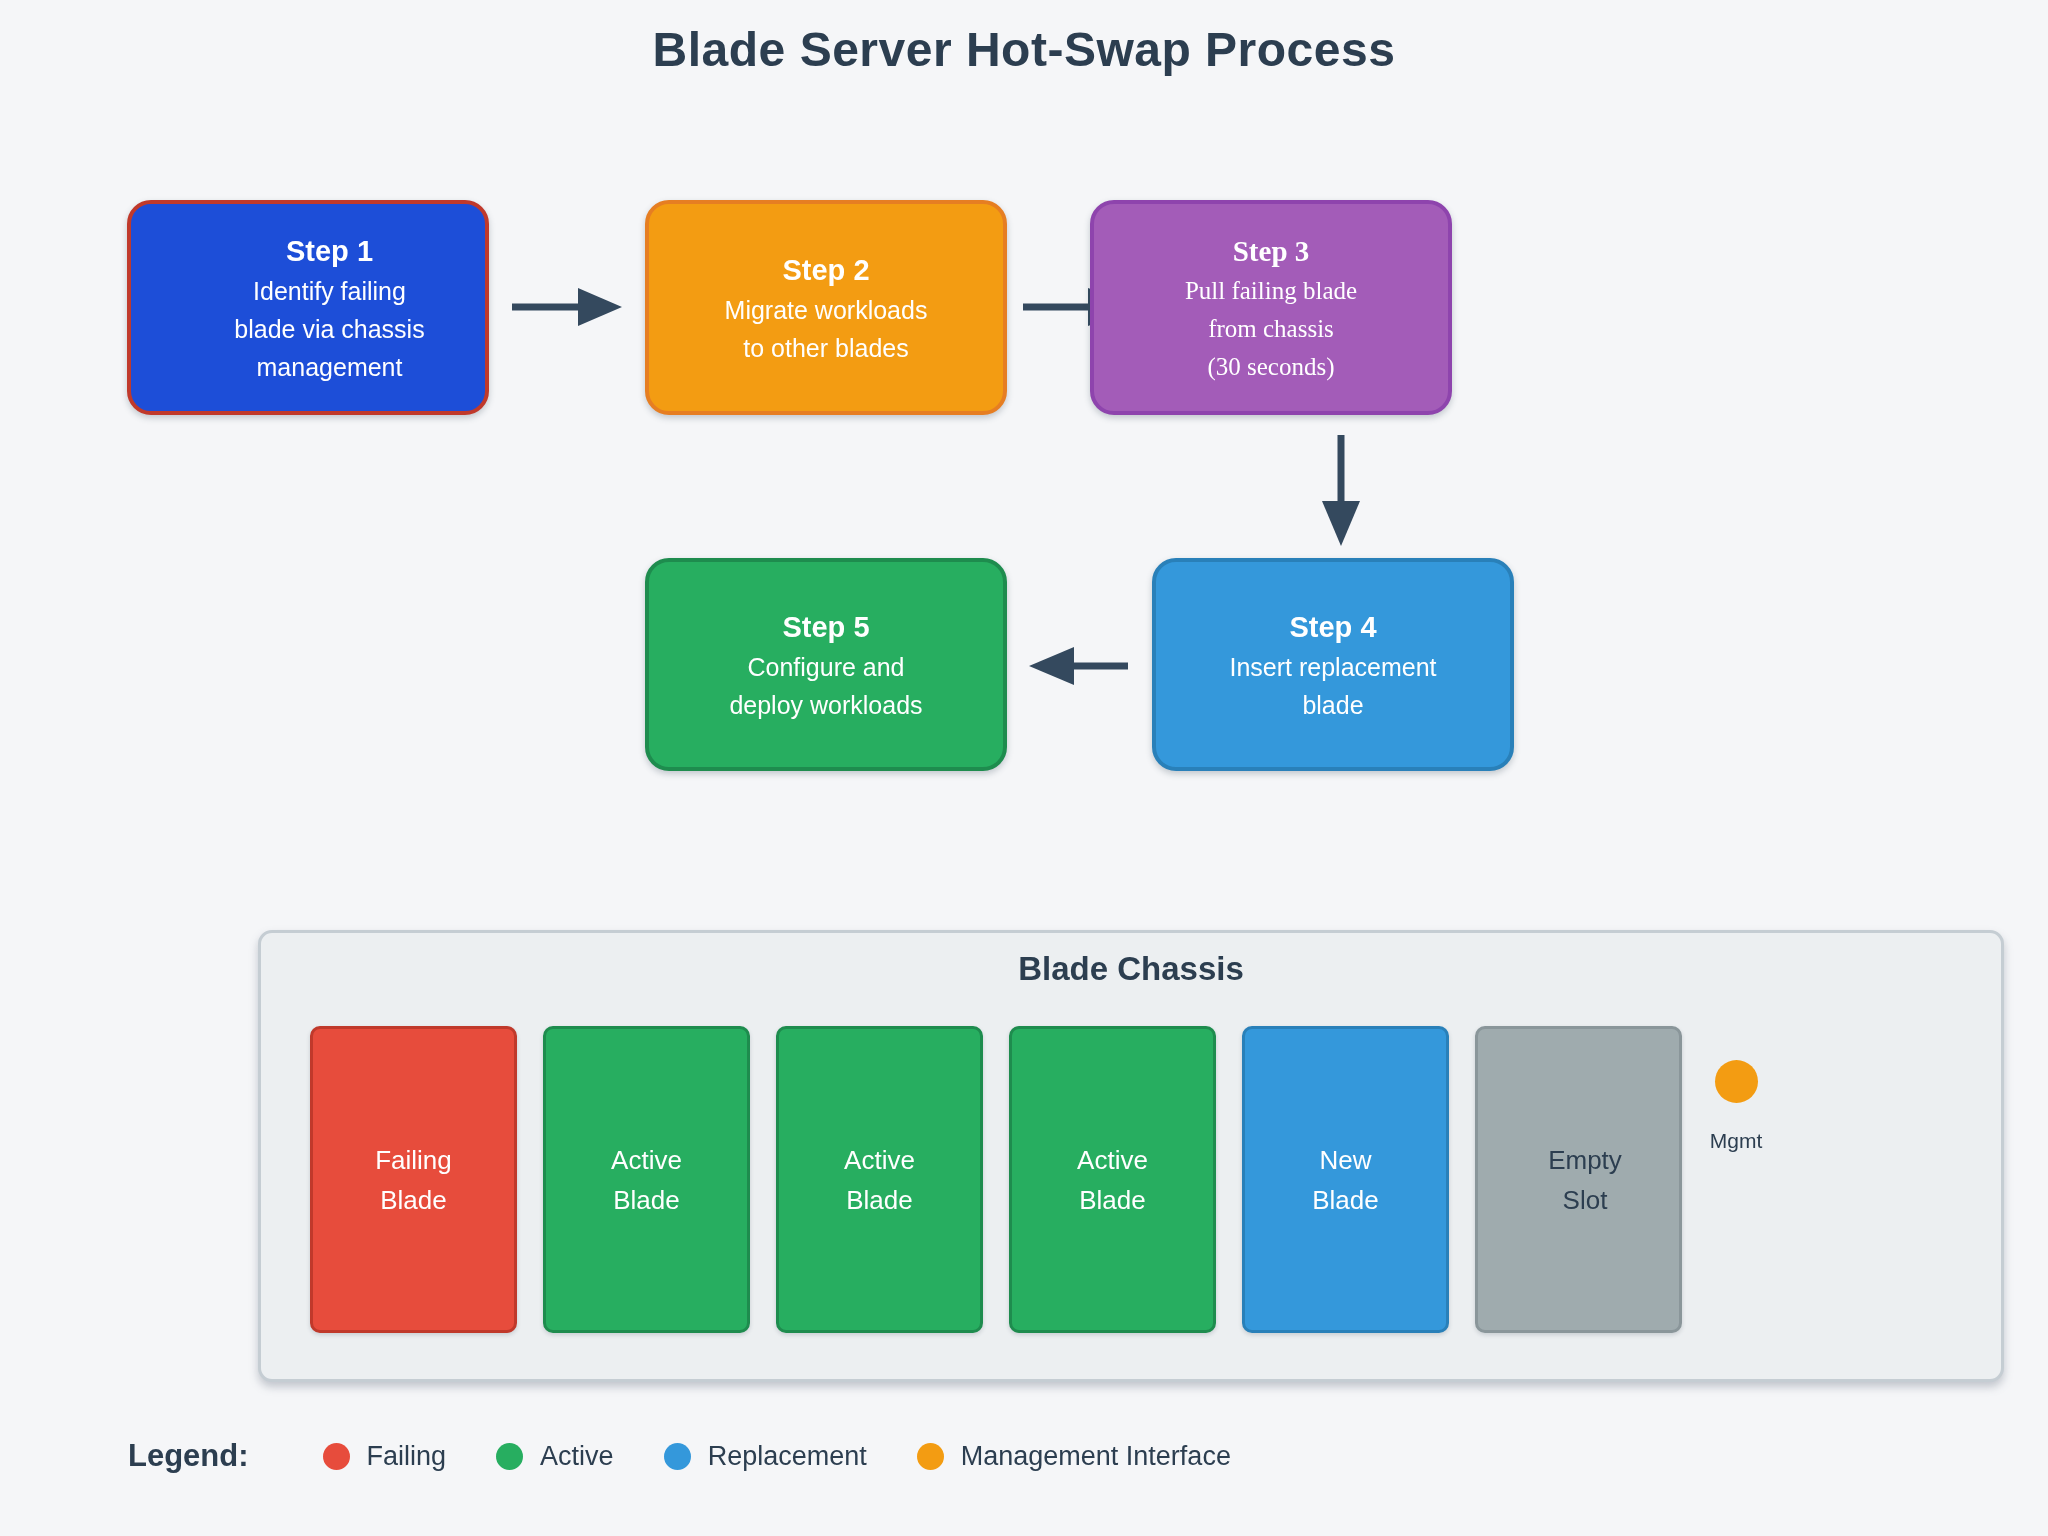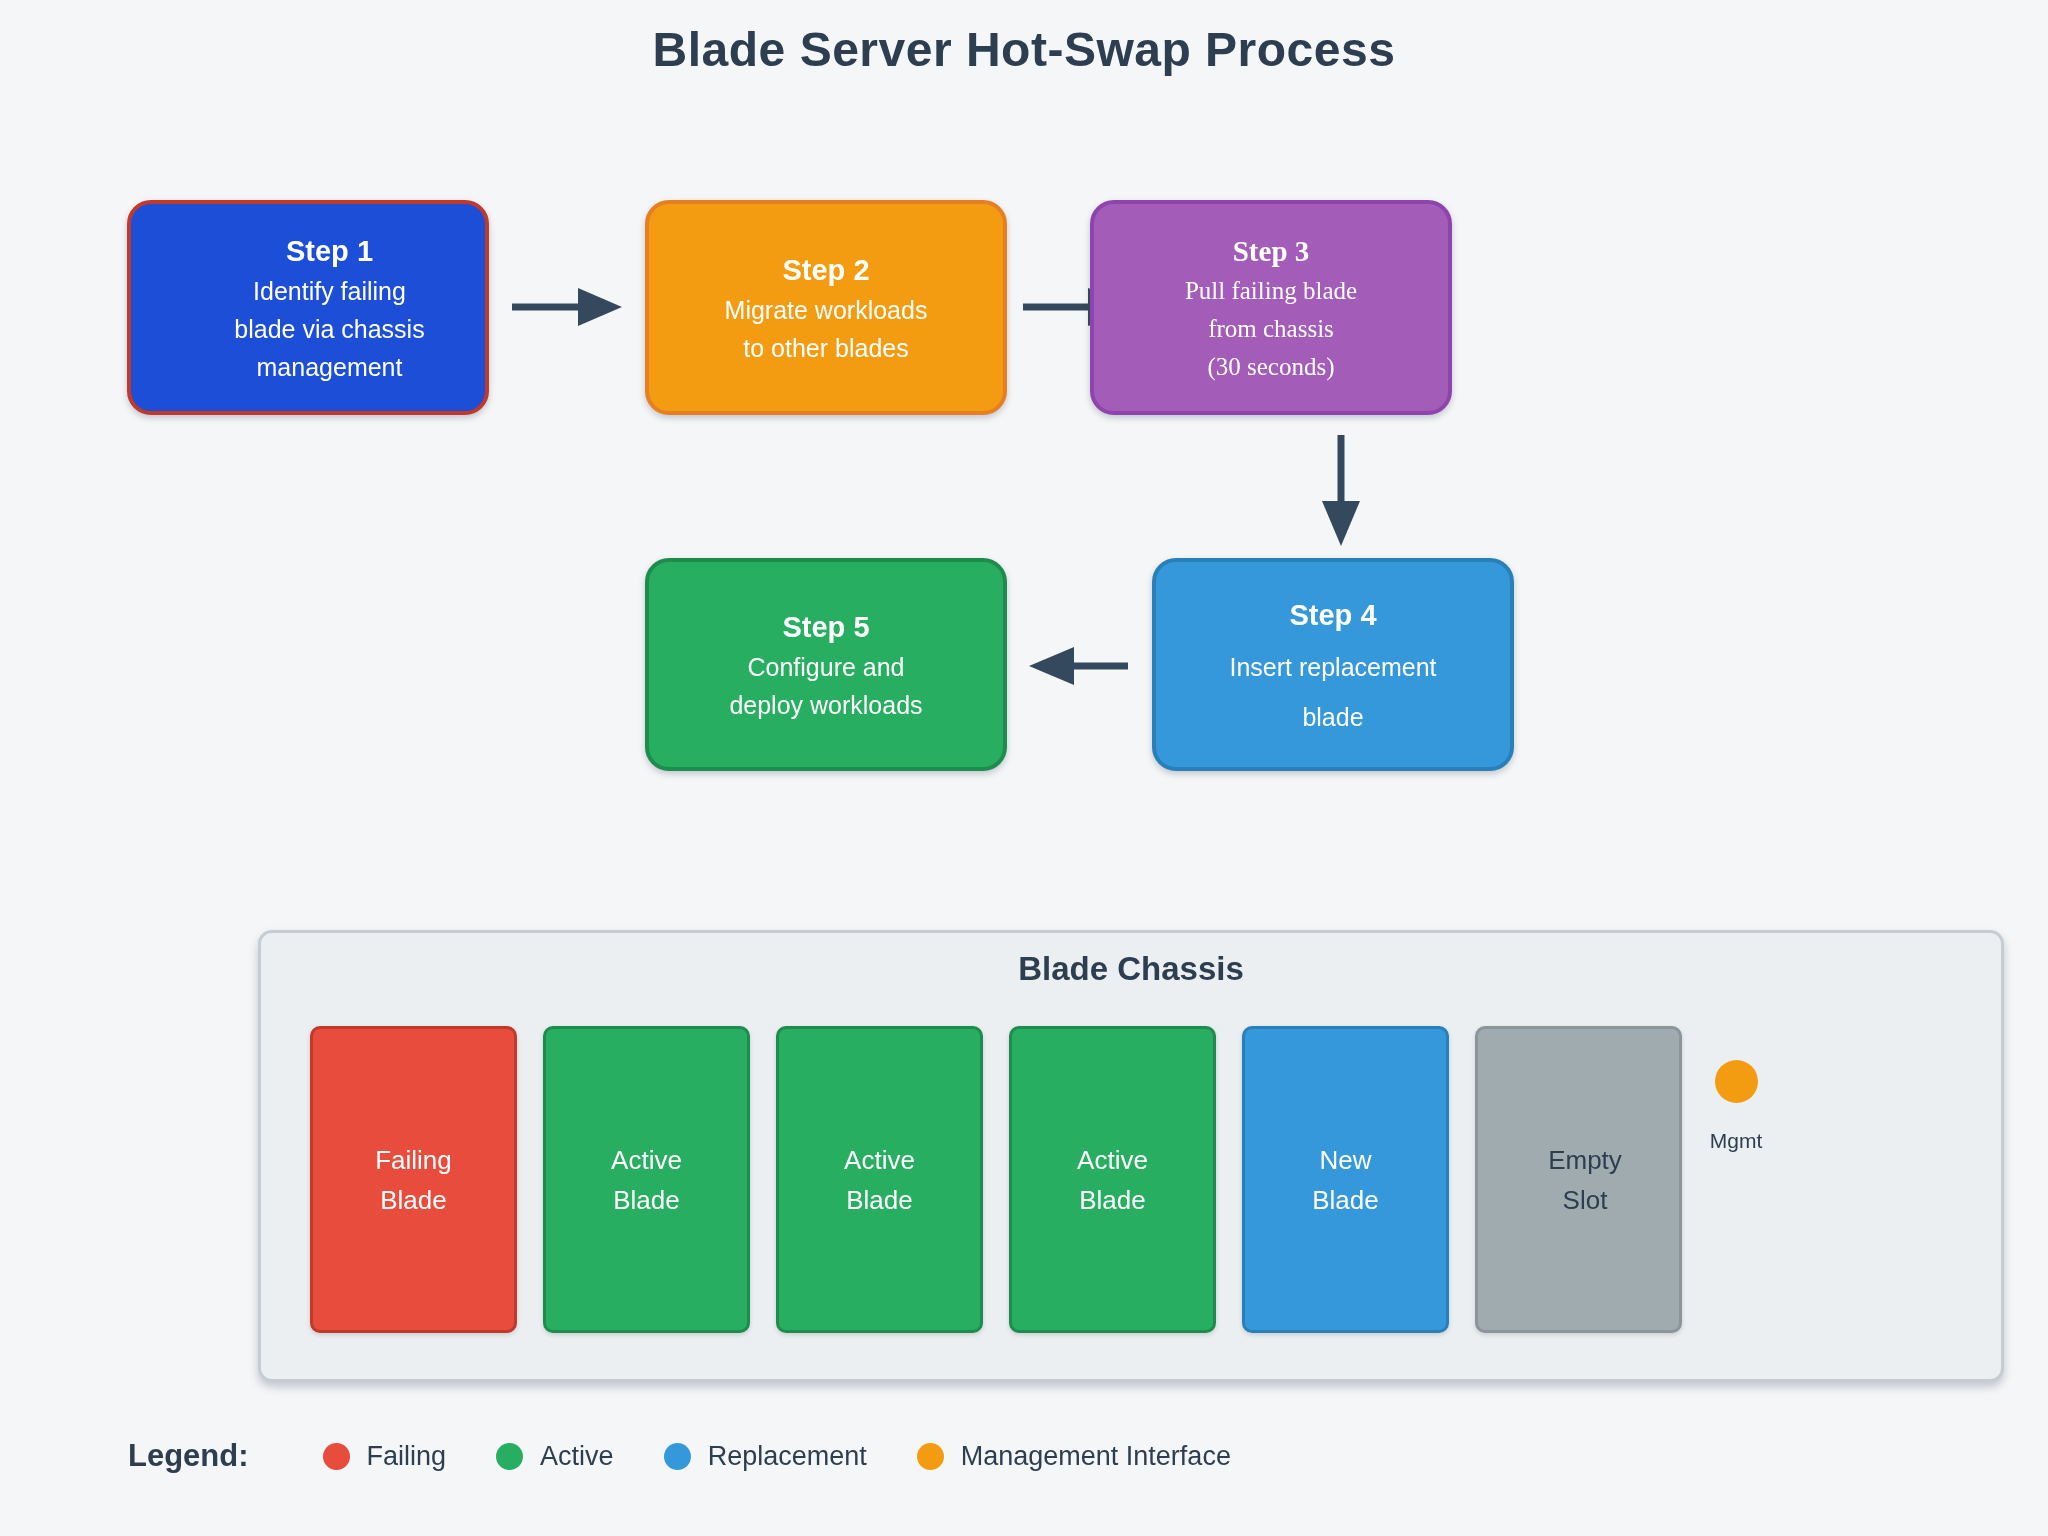--- a/index.html
+++ b/index.html
@@ -36,21 +36,21 @@
     display: flex;
     flex-direction: column;
     align-items: center;
     justify-content: center;
     text-align: center;
     box-shadow: 0 3px 6px rgba(44,62,80,0.25);
   }
   .s1 { left: 127px;  top: 200px; }
   .s2 { left: 645px;  top: 200px; }
   .s3 { left: 1090px; top: 200px; font-family: Liberation Serif, serif; }
-  .s4 { left: 1152px; top: 558px; height: 213px; gap: 12px; }
+  .s4 { left: 1152px; top: 558px; height: 213px; }
   .s5 { left: 645px;  top: 558px; height: 213px; }
   .step-title { font-size: 29px; font-weight: bold; line-height: 42px; }
   .step-line  { font-size: 25px; line-height: 38px; }
   
   .arrows { position: absolute; left: 0; top: 0; pointer-events: none; }
   .arrows line    { stroke: currentColor; stroke-width: 7px; }
   .arrows polygon { fill: currentColor; }
   
   .chassis {
     position: absolute;

